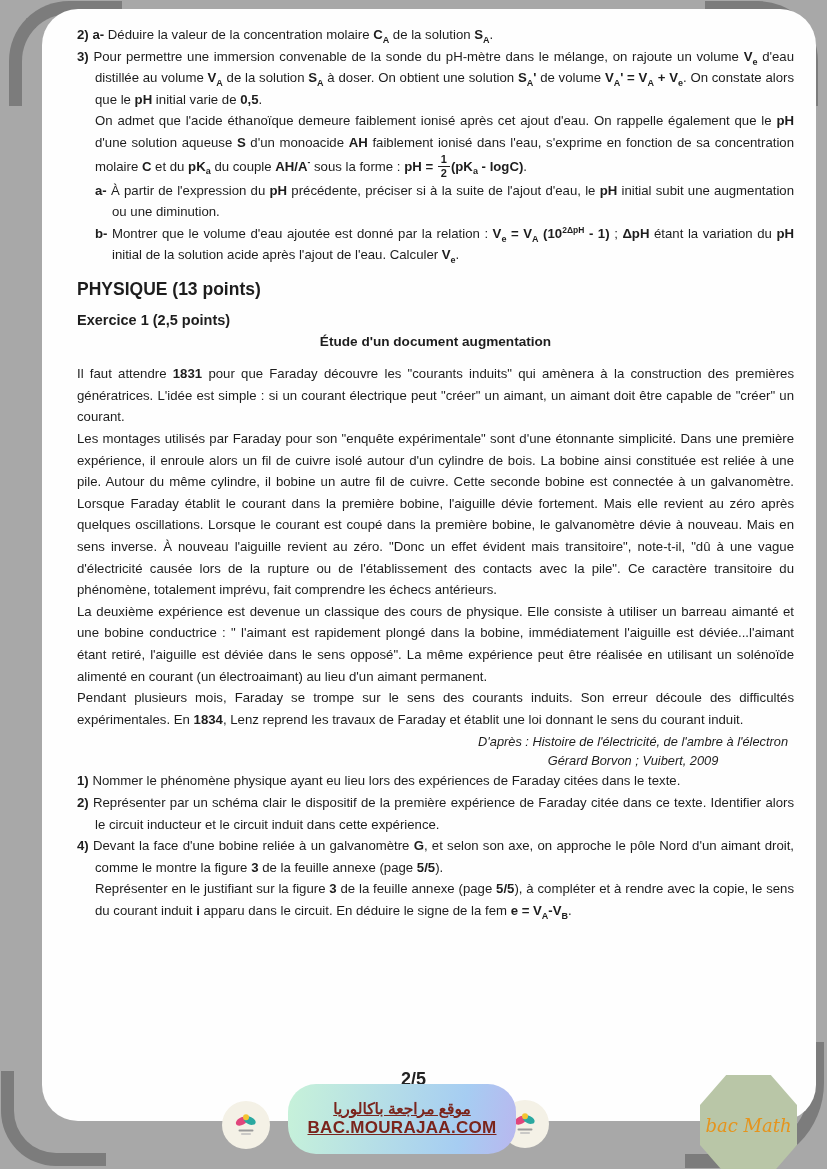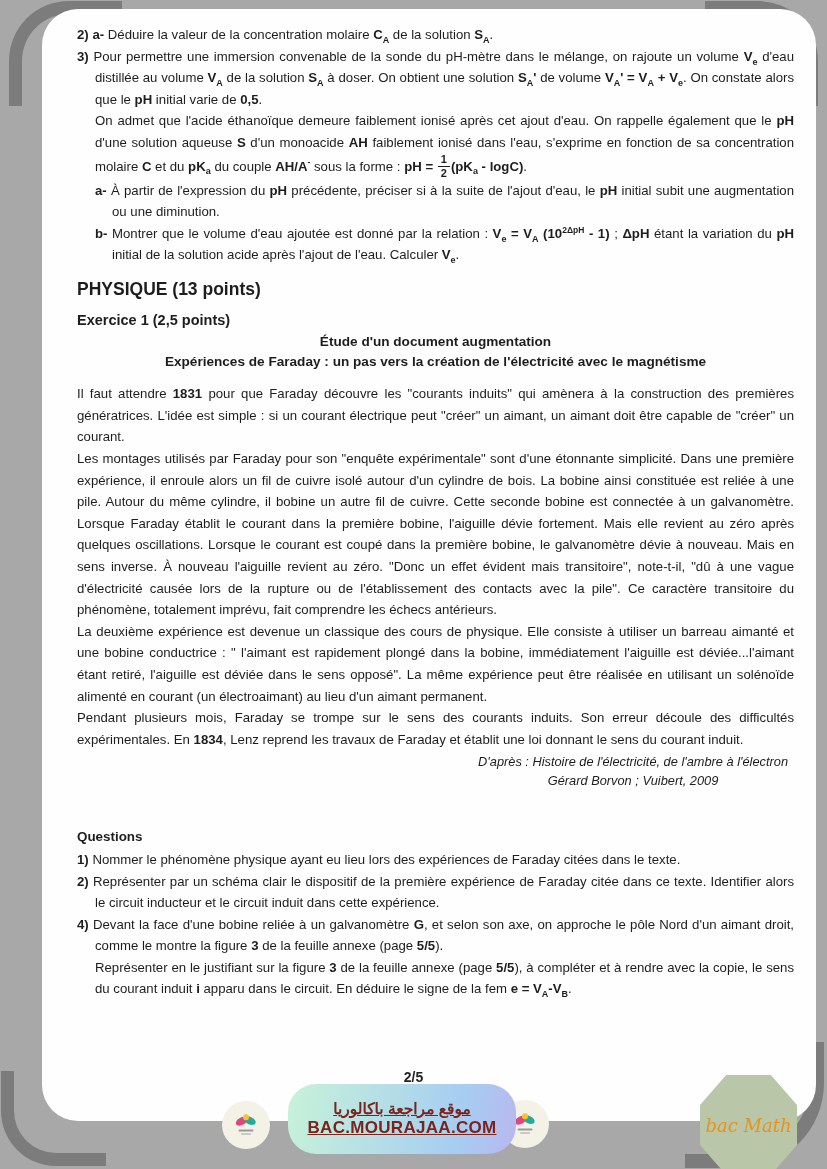--- a/index.html
+++ b/index.html
@@ -33,21 +33,21 @@
   .ml18{margin-left:18px;}
   .item-sub{text-align:justify;margin:0 0 0 35px;padding-left:0;text-indent:-17px;}
   .h-physique{font-size:17.5px;font-weight:bold;margin:13px 0 9px;}
   .h-exercice{font-size:14.5px;font-weight:bold;margin:0 0 1px;}
   .h-doc{text-align:center;font-weight:bold;font-size:13.6px;line-height:20px;}
   .lead{margin-top:11px;}
   .citation{text-align:right;margin:2px 6px 0 0;font-style:italic;font-size:12.8px;line-height:19px;}
   .citation .inner{display:inline-block;text-align:center;}
   .h-questions{font-weight:bold;font-size:13.4px;margin:36px 0 1px;}
   .page-number{position:absolute;left:0;width:827px;top:1069px;text-align:center;
-               font-weight:bold;font-size:14px;color:#222;z-index:4;}
+               font-weight:bold;font-size:18px;color:#222;z-index:4;}
   .banner{position:absolute;left:288px;top:1084px;width:228px;height:70px;border-radius:28px;
           background:linear-gradient(100deg,var(--banner_grad_start),var(--banner_grad_end) 75%,#b9b7ef);
           display:flex;flex-direction:column;align-items:center;justify-content:center;z-index:6;}
   .banner .ar{font-size:15.5px;font-weight:bold;color:var(--banner_text);
               text-decoration:underline;direction:rtl;}
   .banner .url{font-size:17px;font-weight:bold;color:var(--banner_text);
                text-decoration:underline;letter-spacing:.3px;}
   .badge{position:absolute;width:48px;height:48px;border-radius:50%;background:#f4f1e6;
          display:flex;align-items:center;justify-content:center;z-index:5;}
   .badge-left{left:222px;top:1101px;}
@@ -74,35 +74,33 @@
     <div class="para ml18">On admet que l'acide éthanoïque demeure faiblement ionisé après cet ajout d'eau. On rappelle également que le <span class="b">pH</span> d'une solution aqueuse <span class="b">S</span> d'un monoacide <span class="b">AH</span> faiblement ionisé dans l'eau, s'exprime en fonction de sa concentration molaire <span class="b">C</span> et du <span class="b">pK</span><sub class="b">a</sub> du couple <span class="b">AH/A</span><sup class="b">-</sup> sous la forme : <span class="b">pH = </span><span class="frac">
           <i>1</i>
           <i>2</i>
         </span><span class="b">(pK</span><sub class="b">a</sub><span class="b"> - logC)</span>.</div>
     <div class="item-sub"><span class="b">a- </span>À partir de l'expression du <span class="b">pH</span> précédente, préciser si à la suite de l'ajout d'eau, le <span class="b">pH</span> initial subit une augmentation ou une diminution.</div>
     <div class="item-sub"><span class="b">b- </span>Montrer que le volume d'eau ajoutée est donné par la relation : <span class="b">V</span><sub class="b">e</sub><span class="b"> = V</span><sub class="b">A</sub><span class="b"> (10</span><sup class="b">2ΔpH</sup><span class="b"> - 1)</span> ; <span class="b">ΔpH</span> étant la variation du <span class="b">pH</span> initial de la solution acide après l'ajout de l'eau. Calculer <span class="b">V</span><sub class="b">e</sub>.</div>
 
     <div class="h-physique">PHYSIQUE (13 points)</div>
     <div class="h-exercice">Exercice 1 (2,5 points)</div>
     <div class="h-doc">Étude d'un document augmentation</div>
-    <div class="h-doc">Expériences de Faraday : un pas vers la création de l'électricité avec le magnétisme</div>
 
     <p class="para lead">Il faut attendre <span class="b">1831</span> pour que Faraday découvre les "courants induits" qui amènera à la construction des premières génératrices. L'idée est simple : si un courant électrique peut "créer" un aimant, un aimant doit être capable de "créer" un courant.</p>
     <p class="para">Les montages utilisés par Faraday pour son "enquête expérimentale" sont d'une étonnante simplicité. Dans une première expérience, il enroule alors un fil de cuivre isolé autour d'un cylindre de bois. La bobine ainsi constituée est reliée à une pile. Autour du même cylindre, il bobine un autre fil de cuivre. Cette seconde bobine est connectée à un galvanomètre. Lorsque Faraday établit le courant dans la première bobine, l'aiguille dévie fortement. Mais elle revient au zéro après quelques oscillations. Lorsque le courant est coupé dans la première bobine, le galvanomètre dévie à nouveau. Mais en sens inverse. À nouveau l'aiguille revient au zéro. "Donc un effet évident mais transitoire", note-t-il, "dû à une vague d'électricité causée lors de la rupture ou de l'établissement des contacts avec la pile". Ce caractère transitoire du phénomène, totalement imprévu, fait comprendre les échecs antérieurs.</p>
     <p class="para">La deuxième expérience est devenue un classique des cours de physique. Elle consiste à utiliser un barreau aimanté et une bobine conductrice : " l'aimant est rapidement plongé dans la bobine, immédiatement l'aiguille est déviée...l'aimant étant retiré, l'aiguille est déviée dans le sens opposé". La même expérience peut être réalisée en utilisant un solénoïde alimenté en courant (un électroaimant) au lieu d'un aimant permanent.</p>
     <p class="para">Pendant plusieurs mois, Faraday se trompe sur le sens des courants induits. Son erreur découle des difficultés expérimentales. En <span class="b">1834</span>, Lenz reprend les travaux de Faraday et établit une loi donnant le sens du courant induit.</p>
 
     <div class="citation">
       <span class="inner">
         <span>D'après : Histoire de l'électricité, de l'ambre à l'électron</span><br>
         <span>Gérard Borvon ; Vuibert, 2009</span>
       </span>
     </div>
 
-    <div class="h-questions">Questions</div>
     <div class="item"><span class="b">1) </span>Nommer le phénomène physique ayant eu lieu lors des expériences de Faraday citées dans le texte.</div>
     <div class="item"><span class="b">2) </span> Représenter par un schéma clair le dispositif de la première expérience de Faraday citée dans ce texte. Identifier alors le circuit inducteur et le circuit induit dans cette expérience.</div>
     <div class="item"><span class="b">4) </span>Devant la face d'une bobine reliée à un galvanomètre <span class="b">G</span>, et selon son axe, on approche le pôle Nord d'un aimant droit, comme le montre la figure <span class="b">3</span> de la feuille annexe (page <span class="b">5/5</span>).</div>
     <div class="para ml18">Représenter en le justifiant sur la figure <span class="b">3</span> de la feuille annexe (page <span class="b">5/5</span>), à compléter et à rendre avec la copie, le sens du courant induit <span class="b">i</span> apparu dans le circuit. En déduire le signe de la fem <span class="b">e = V</span><sub class="b">A</sub><span class="b">-V</span><sub class="b">B</sub>.</div>
 
   </div>
 </div>
 
 <div class="page-number">2/5</div>
 

